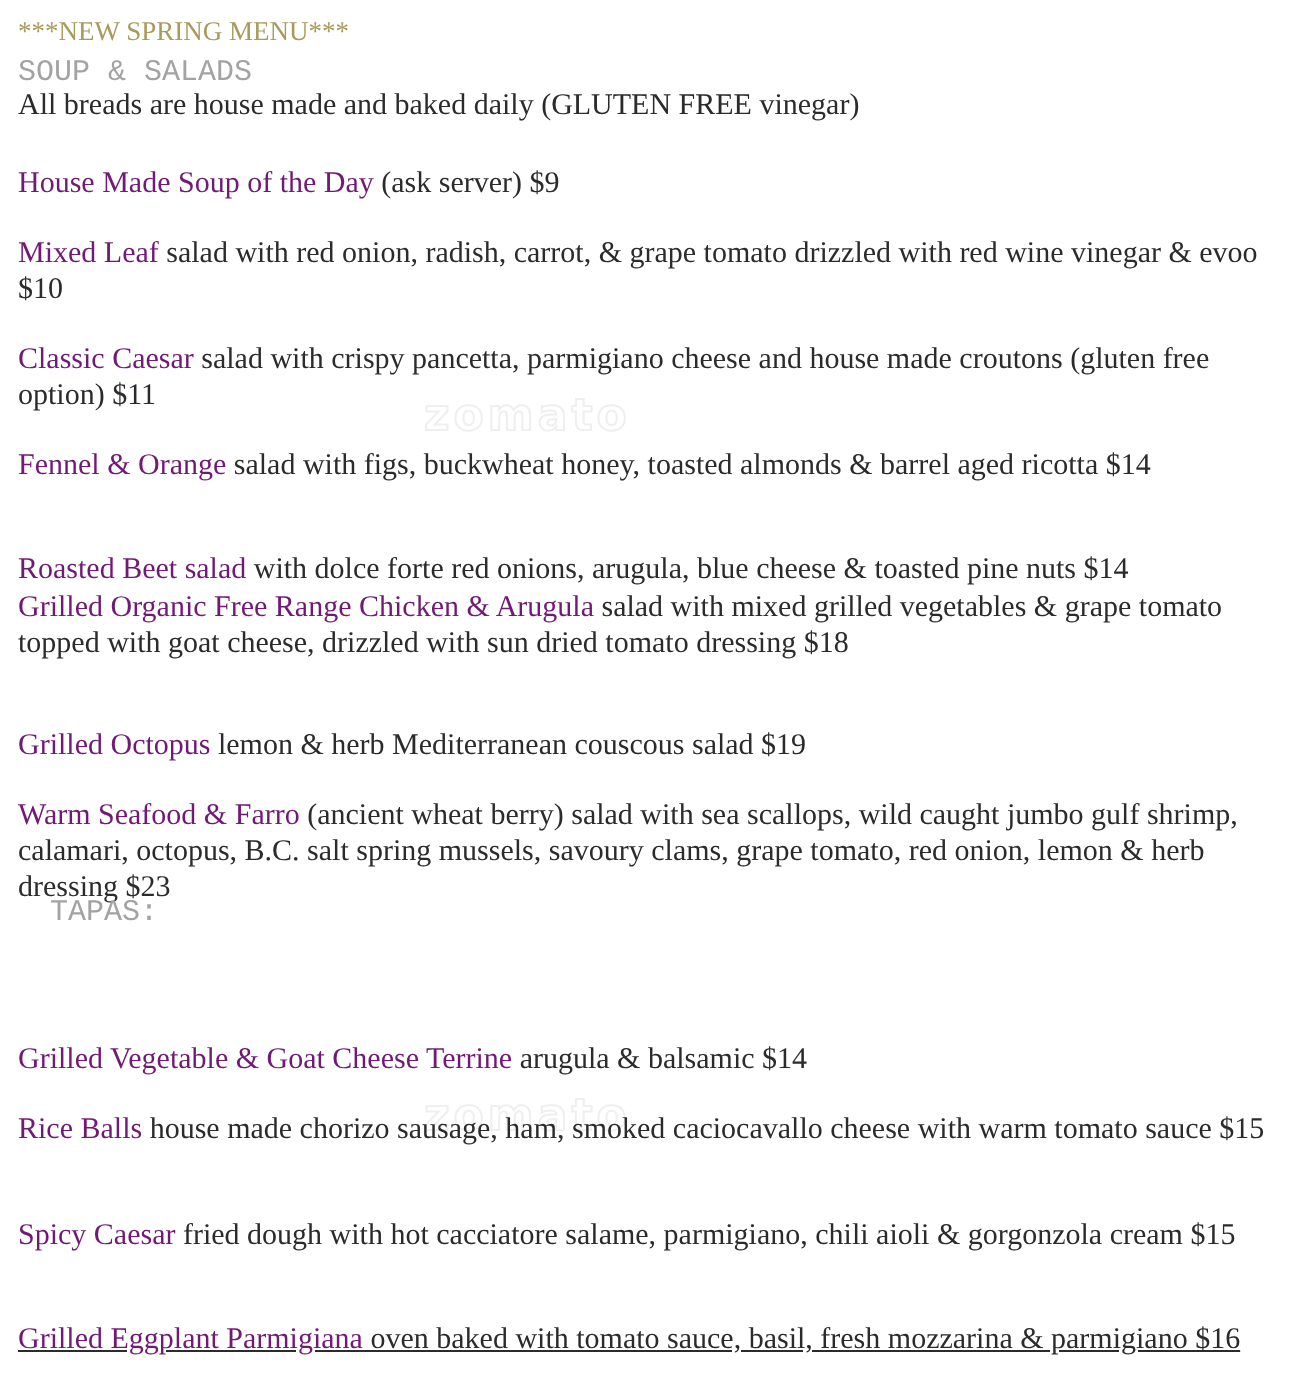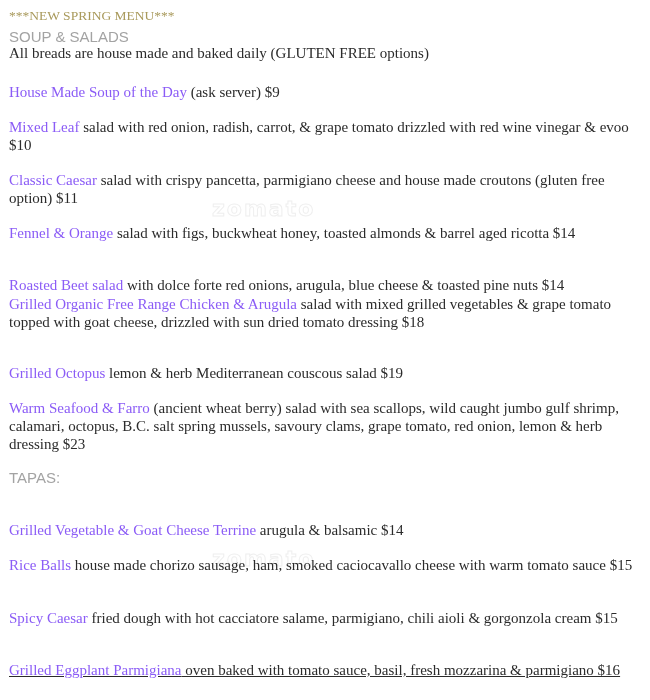--- a/index.html
+++ b/index.html
@@ -9,51 +9,51 @@
       color: #2b2b2b;
     }
     .page { position: absolute; left: 9px; top: 0; width: 640px; }
     .menu-title {
       position: absolute; left: 0; width: 632px; top: 8px;
       color: #a99a5c; font-size: 13.5px; letter-spacing: 0px;
       font-family: "Liberation Serif", serif;
     }
     .section-heading {
       position: absolute; left: 0; color: #a3a3a3;
-      font-size: 15px; font-family: Liberation Sans, sans-serif;
+      font-size: 15px; font-family: Liberation Mono, monospace;
     }
     .note {
       position: absolute; left: 0; font-size: 15px; color: #2b2b2b;
       font-family: "Liberation Serif", serif;
     }
     .item {
       position: absolute; left: 0; width: 638px;
       font-size: 15px; line-height: 18px;
       font-family: "Liberation Serif", serif;
       color: #2b2b2b;
     }
-    .item-name { color: #8b5cf6; }
+    .item-name { color: #701a75; }
     .watermark {
       position: absolute; font-family: "DejaVu Sans", sans-serif;
       font-size: 22px; font-weight: bold; color: transparent;
       -webkit-text-stroke: 1px #efefef; letter-spacing: 2px;
       pointer-events: none;
     }
   </style>
 </head>
 <body>
 
 <div class="watermark" style="left:212px;top:196px;">zomato</div>
 <div class="watermark" style="left:212px;top:546px;">zomato</div>
 
 <div class="page">
   <div class="menu-title">***NEW SPRING MENU***</div>
 
   <div class="section-heading" style="top:28px;">SOUP &amp; SALADS</div>
-  <div class="note" style="top:45px;">All breads are house made and baked daily (GLUTEN FREE options)</div>
+  <div class="note" style="top:45px;">All breads are house made and baked daily (GLUTEN FREE vinegar)</div>
 
   <div class="item" style="top:83px;">
     <span class="item-name">House Made Soup of the Day</span><span> (ask server) $9</span>
   </div>
 
   <div class="item" style="top:118px;">
     <span class="item-name">Mixed Leaf</span><span> salad with red onion, radish, carrot, &amp; grape tomato drizzled with red wine vinegar &amp; evoo $10</span>
   </div>
 
   <div class="item" style="top:171px;">
@@ -73,21 +73,21 @@
   </div>
 
   <div class="item" style="top:364px;">
     <span class="item-name">Grilled Octopus</span><span> lemon &amp; herb Mediterranean couscous salad $19</span>
   </div>
 
   <div class="item" style="top:399px;">
     <span class="item-name">Warm Seafood &amp; Farro</span><span> (ancient wheat berry) salad with sea scallops, wild caught jumbo gulf shrimp, calamari, octopus, B.C. salt spring mussels, savoury clams, grape tomato, red onion, lemon &amp; herb dressing $23</span>
   </div>
 
-  <div class="section-heading" style="top:469px;">TAPAS:</div>
+  <div class="section-heading" style="top:448px;margin-left:16px;">TAPAS:</div>
 
   <div class="item" style="top:521px;">
     <span class="item-name">Grilled Vegetable &amp; Goat Cheese Terrine</span><span> arugula &amp; balsamic $14</span>
   </div>
 
   <div class="item" style="top:556px;">
     <span class="item-name">Rice Balls</span><span> house made chorizo sausage, ham, smoked caciocavallo cheese with warm tomato sauce $15</span>
   </div>
 
   <div class="item" style="top:609px;">

